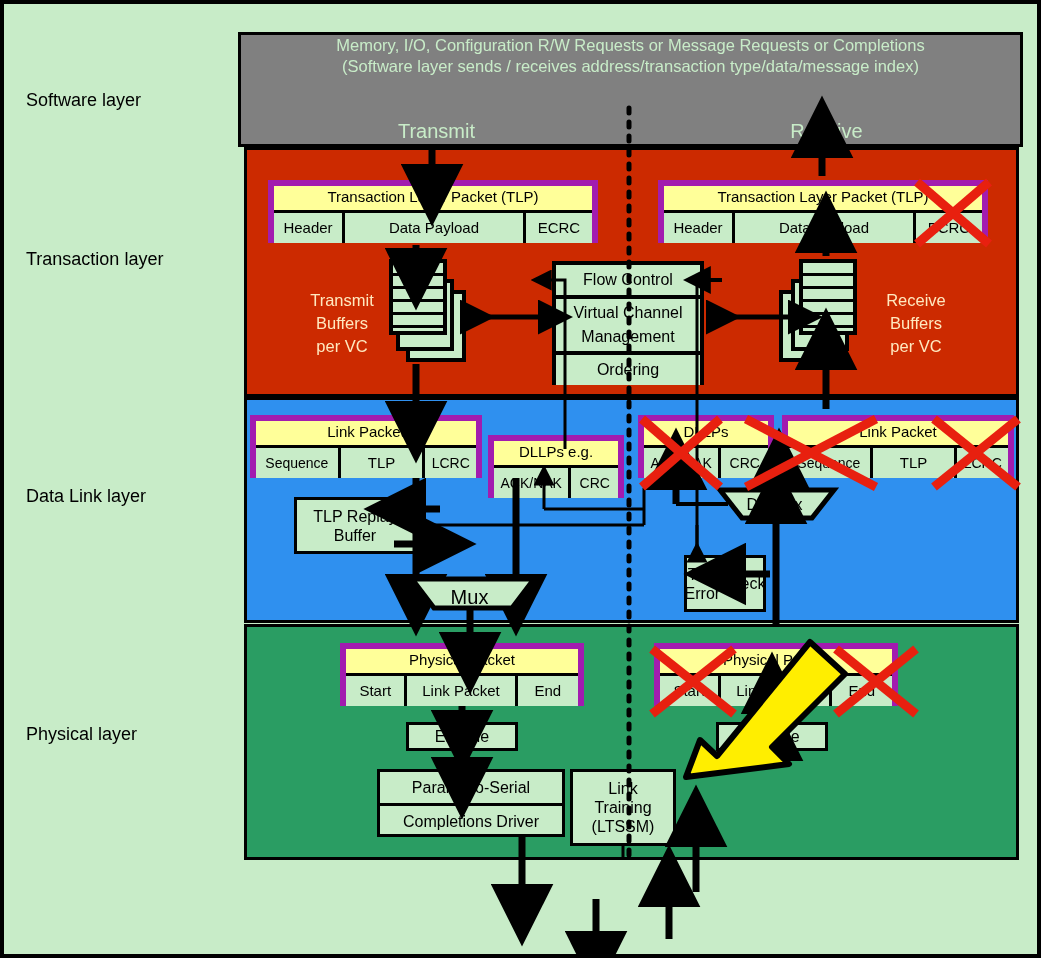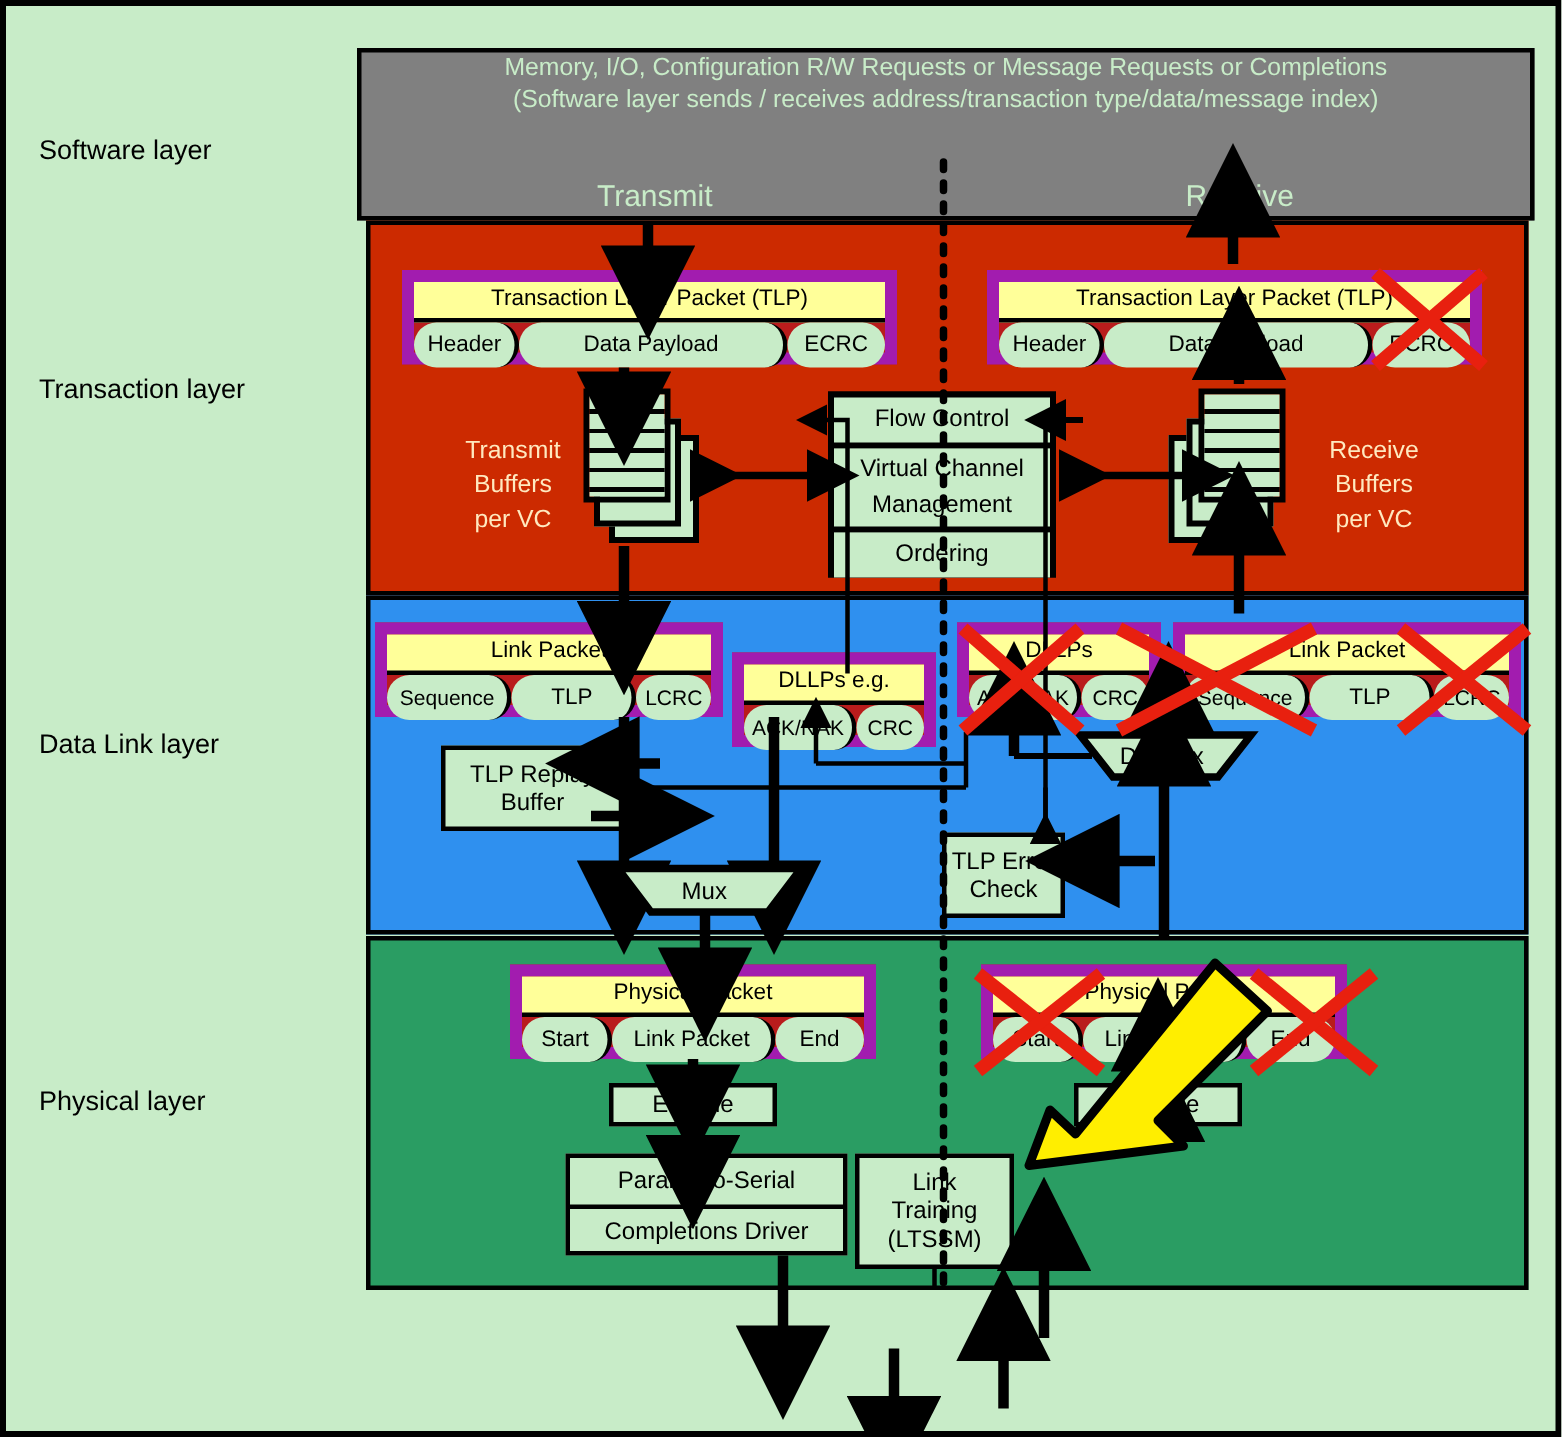--- a/index.html
+++ b/index.html
@@ -15,26 +15,26 @@
   .band{border:3px solid #000;}
   .band-sw{background:#808080;}
   .band-tx{background:#cc2a00;}
   .band-dl{background:#2f90ef;}
   .band-ph{background:#2a9d63;}
 
   .sw-text{color:#c8ecc8;font-size:16.5px;text-align:center;line-height:21px;}
   .sw-tr{color:#c8ecc8;font-size:20px;text-align:center;}
 
   
-  .pkt{border:8px solid #a21caf;background:#b91c1c;}
+  .pkt{border:6px solid #a21caf;background:#4c1d95;}
   .pkt-hdr{background:#ffff99;color:#000;text-align:center;font-size:15px;
            line-height:22px;height:24px;border-bottom:3px solid #000;}
   .pkt-row{display:flex;height:30px;}
   .pkt-cell{background:#c8ecc8;color:#000;font-size:15px;line-height:30px;
-            text-align:center;border-right:3px solid #000;overflow:hidden;white-space:nowrap;border-radius:15px;}
+            text-align:center;border-right:3px solid #000;overflow:hidden;white-space:nowrap;}
   .pkt-cell:last-child{border-right:none;}
 
   
   .blk{background:#c8ecc8;border:3px solid #000;color:#000;font-size:16px;
        display:flex;align-items:center;justify-content:center;text-align:center;line-height:19px;}
   .blk-stack{background:#c8ecc8;border:3px solid #000;color:#000;font-size:16px;}
   .blk-stack > div{display:flex;align-items:center;justify-content:center;height:50%;}
   .blk-stack > div:first-child{border-bottom:3px solid #000;}
 
   .side-label{color:#ffe9bf;font-size:16.5px;text-align:center;line-height:23px;}
@@ -144,26 +144,26 @@
       <div class="pkt-cell" style="width:84px;">TLP</div>
       <div class="pkt-cell" style="width:52px;font-size:14px;">LCRC</div>
     </div>
   </div>
 
   <div class="abs blk" style="left:290px;top:493px;width:122px;height:57px;flex-direction:column;">
     <div>TLP Replay</div>
     <div>Buffer</div>
   </div>
 
-  <div class="abs blk" style="left:624px;top:551px;width:82px;height:57px;flex-direction:column;">
+  <div class="abs blk" style="left:680px;top:551px;width:82px;height:57px;">
     <div>TLP Error</div>
     <div>Check</div>
   </div>
 
-  <div class="abs" style="left:413px;top:582px;width:105px;text-align:center;font-size:16px;color:#000;z-index:6;">Mux</div>
+  <div class="abs" style="left:413px;top:582px;width:105px;text-align:center;font-size:20px;color:#000;z-index:6;">Mux</div>
 
   <div class="abs" style="left:718px;top:492px;width:105px;text-align:center;font-size:16px;color:#000;z-index:6;">De-mux</div>
 
   <div class="abs band band-ph" style="left:240px;top:620px;width:775px;height:236px;"></div>
 
   <div class="abs pkt" style="left:336px;top:639px;width:244px;height:63px;">
     <div class="pkt-hdr">Physical Packet</div>
     <div class="pkt-row">
       <div class="pkt-cell" style="width:60px;">Start</div>
       <div class="pkt-cell" style="width:110px;">Link Packet</div>

